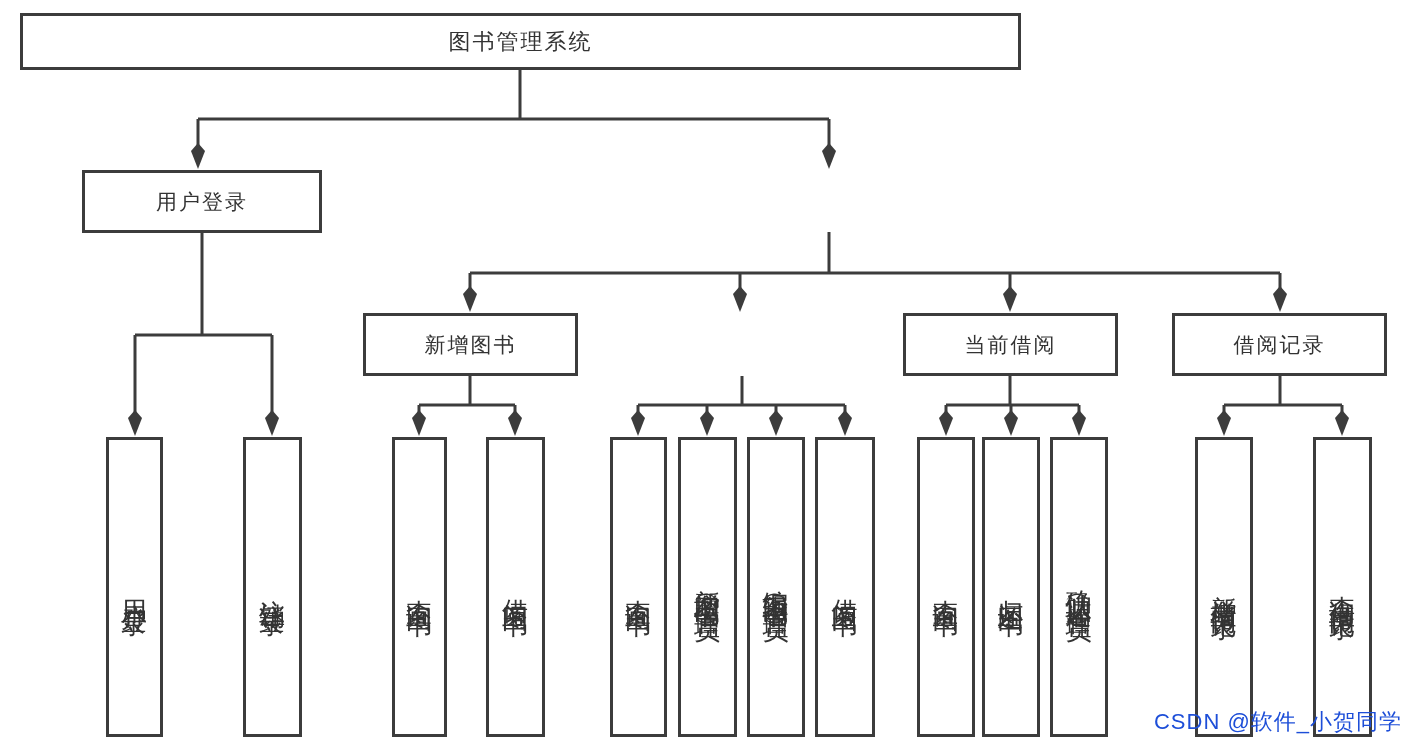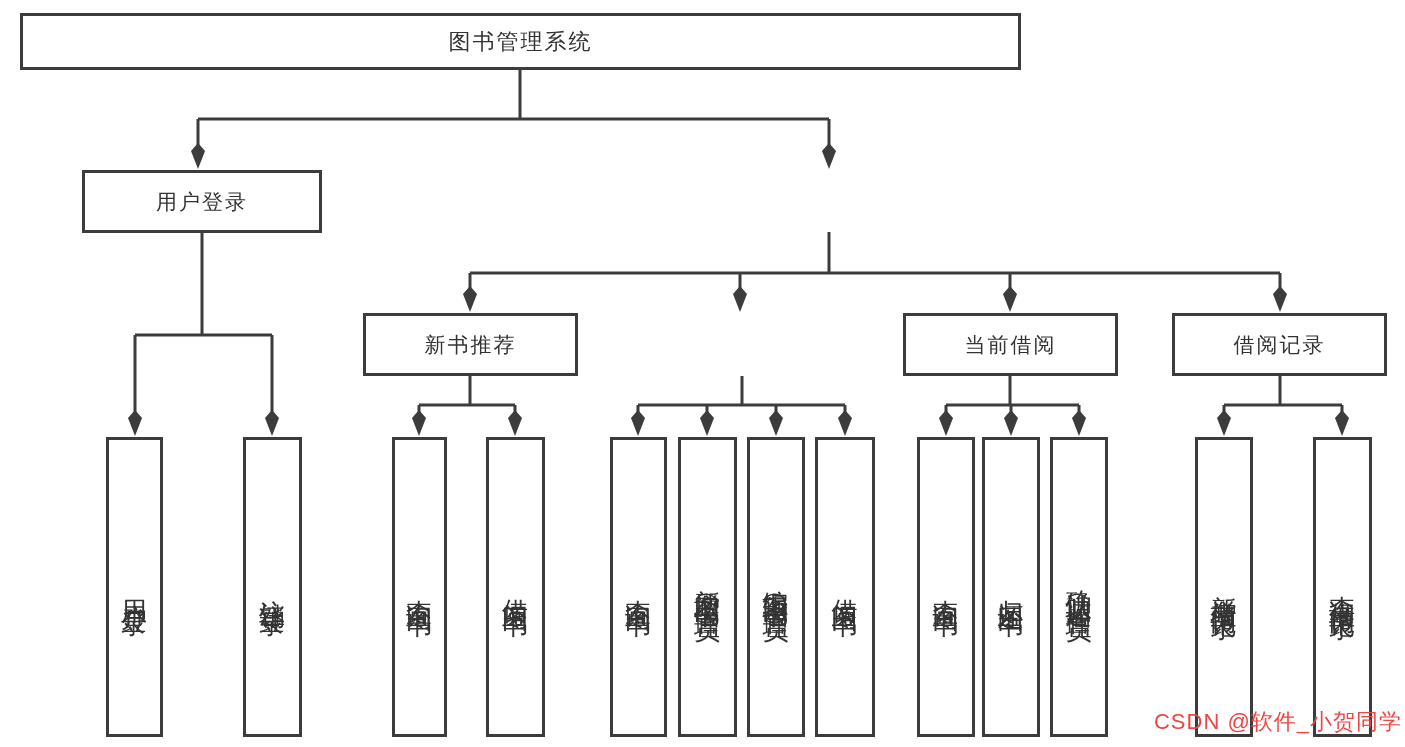--- a/index.html
+++ b/index.html
@@ -48,21 +48,21 @@
     font-size: 26px;
     letter-spacing: 4px;
     line-height: 1;
     white-space: nowrap;
   }
   .watermark {
     position: absolute;
     right: 3px;
     bottom: 10px;
     font-size: 22px;
-    color: #ef4444;
+    color: #1d4ed8;
     letter-spacing: 1px;
     z-index: 2;
     white-space: nowrap;
   }
 </style>
 </head>
 <body>
 
 <div class="canvas">
 
@@ -101,21 +101,21 @@
 
   <div class="box hbox root" style="left:20px;top:13px;width:1001px;height:57px">
     <span>图书管理系统</span>
   </div>
 
   <div class="box hbox" style="left:82px;top:170px;width:240px;height:63px">
     <span>用户登录</span>
   </div>
 
   <div class="box hbox" style="left:363px;top:313px;width:215px;height:63px">
-    <span>新书推荐</span>
+    <span>新增图书</span>
   </div>
   <div class="box hbox" style="left:1172px;top:313px;width:215px;height:63px">
     <span>借阅记录</span>
   </div>
   <div class="box hbox" style="left:903px;top:313px;width:215px;height:63px">
     <span>当前借阅</span>
   </div>
 
   <div class="box vbox" style="left:106px;top:437px;width:57px;height:300px">
     <span>用户登录</span>

